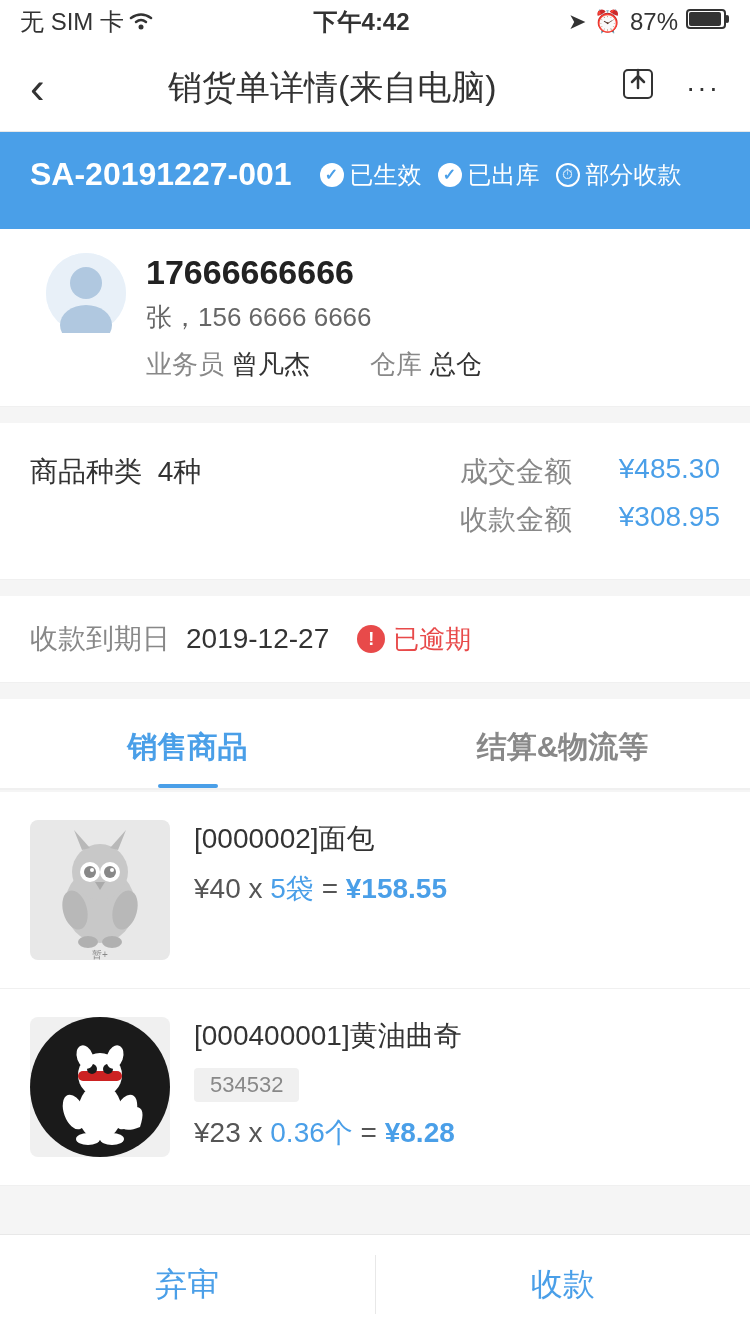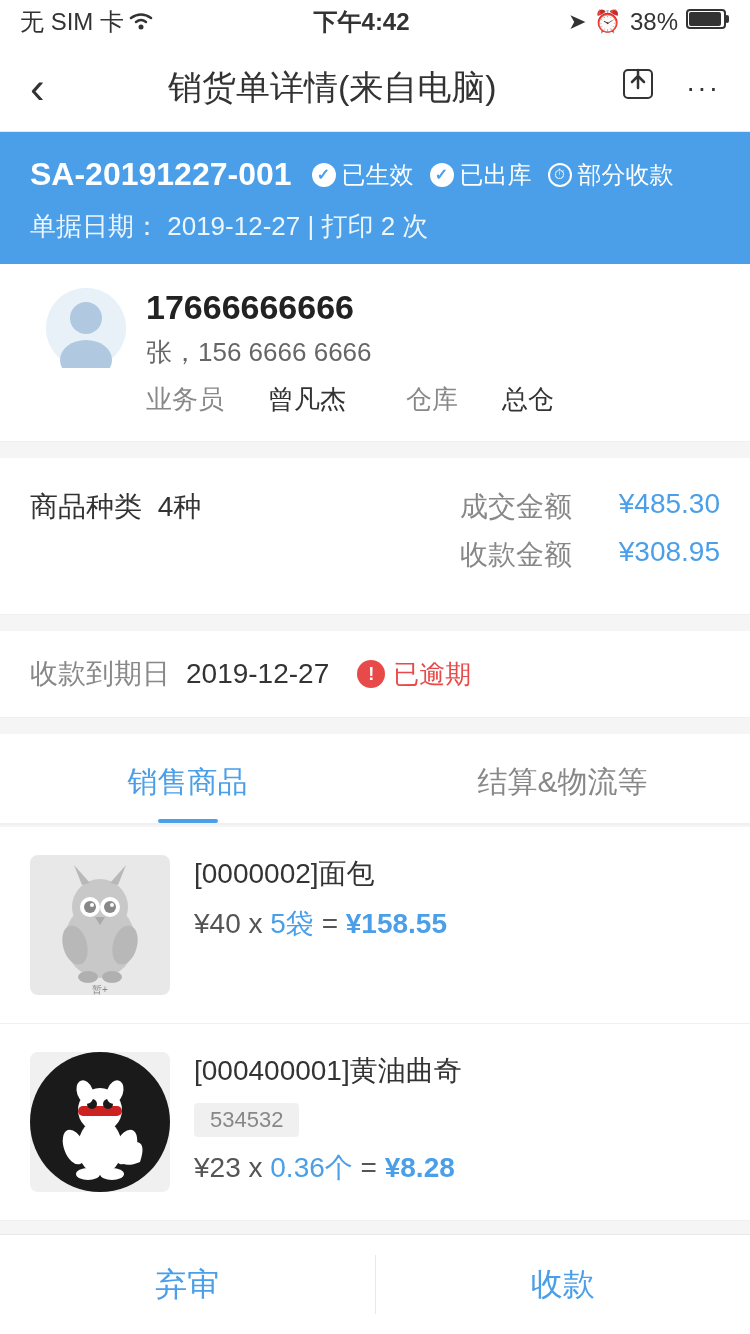--- a/index.html
+++ b/index.html
@@ -55,21 +55,21 @@
 
     
     .order-header {
       background: #4a9fe8;
       padding: 24px 30px 20px;
       color: #fff;
     }
     .order-header-top {
       display: flex;
       align-items: center;
-      gap: 20px;
+      gap: 28px;
       margin-bottom: 16px;
     }
     .order-id {
       font-size: 32px;
       font-weight: 700;
       color: #fff;
     }
     .order-badges {
       display: flex;
       align-items: center;
@@ -141,21 +141,21 @@
       margin-bottom: 12px;
     }
     .customer-meta {
       display: flex;
       gap: 60px;
       font-size: 26px;
       color: #555;
     }
     .meta-item { display: flex; gap: 8px; }
     .meta-label { color: #888; }
-    .meta-value { color: #333; margin-left: 36px; }
+    .meta-value { color: #333; }
 
     
     .summary-section {
       background: #fff;
       padding: 30px;
       margin-top: 16px;
       border-bottom: 1px solid #f0f0f0;
     }
     .summary-row {
       display: flex;
@@ -209,20 +209,21 @@
     }
 
     
     .tabs-section {
       background: #fff;
       margin-top: 16px;
       border-bottom: 2px solid #f0f0f0;
     }
     .tabs-row {
       display: flex;
+      font-weight: bold;
     }
     .tab-item {
       flex: 1;
       text-align: center;
       padding: 28px 0 20px;
       font-size: 30px;
       color: #888;
       position: relative;
       cursor: pointer;
     }
@@ -328,21 +329,21 @@
         <path d="M9 12 Q14 8 19 12" stroke="#333" stroke-width="2.5" fill="none" stroke-linecap="round"></path>
         <path d="M4 8 Q14 1 24 8" stroke="#333" stroke-width="2.5" fill="none" stroke-linecap="round"></path>
         <circle cx="14" cy="17" r="2.5" fill="#333"></circle>
       </svg>
     </span>
   </div>
   <div class="status-center">下午4:42</div>
   <div class="status-right">
     <span style="font-size:22px;">➤</span>
     <span style="font-size:22px;">⏰</span>
-    <span style="font-size:24px;">38%</span>
+    <span style="font-size:24px;">87%</span>
     <span>
       <svg width="44" height="22" viewBox="0 0 44 22">
         <rect x="1" y="2" width="38" height="18" rx="3" ry="3" fill="none" stroke="#333" stroke-width="2"></rect>
         <rect x="39" y="7" width="4" height="8" rx="2" fill="#333"></rect>
         <rect x="3" y="4" width="32" height="14" rx="2" fill="#333"></rect>
       </svg>
     </span>
   </div>
 </div>
 
@@ -373,25 +374,20 @@
       <div class="badge">
         <div class="badge-check">✓</div>
         <span>已出库</span>
       </div>
       <div class="badge">
         <div class="badge-clock">⏱</div>
         <span>部分收款</span>
       </div>
     </div>
   </div>
-  <div class="order-date">
-    <span>单据日期：</span>
-    <span>2019-12-27</span>
-    <span>| 打印 2 次</span>
-  </div>
 </div>
 
 <div class="customer-section">
   <div class="customer-avatar">
     <svg width="80" height="80" viewBox="0 0 80 80">
       <circle cx="40" cy="40" r="40" fill="#e8f0f8"></circle>
       <circle cx="40" cy="30" r="16" fill="#b0c8e0"></circle>
       <ellipse cx="40" cy="72" rx="26" ry="20" fill="#b0c8e0"></ellipse>
     </svg>
   </div>

